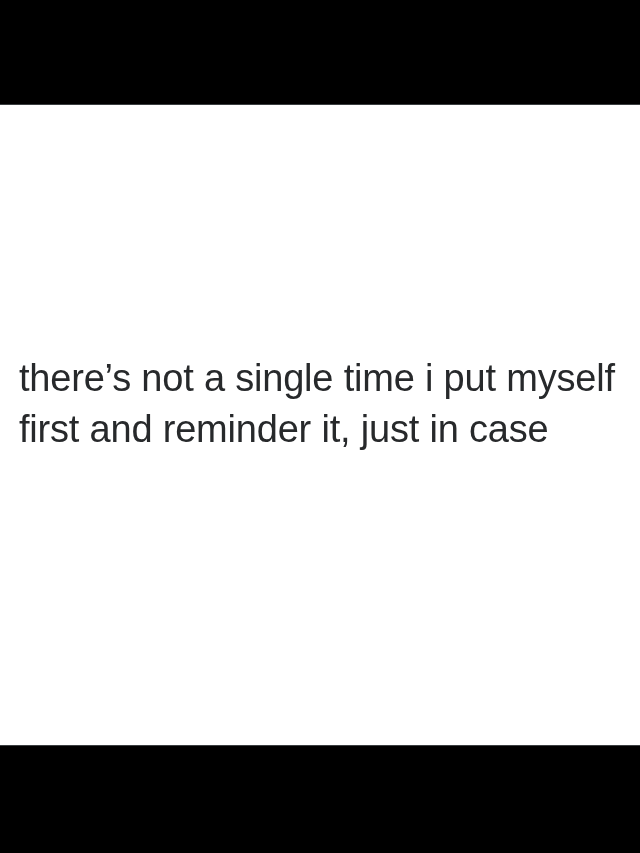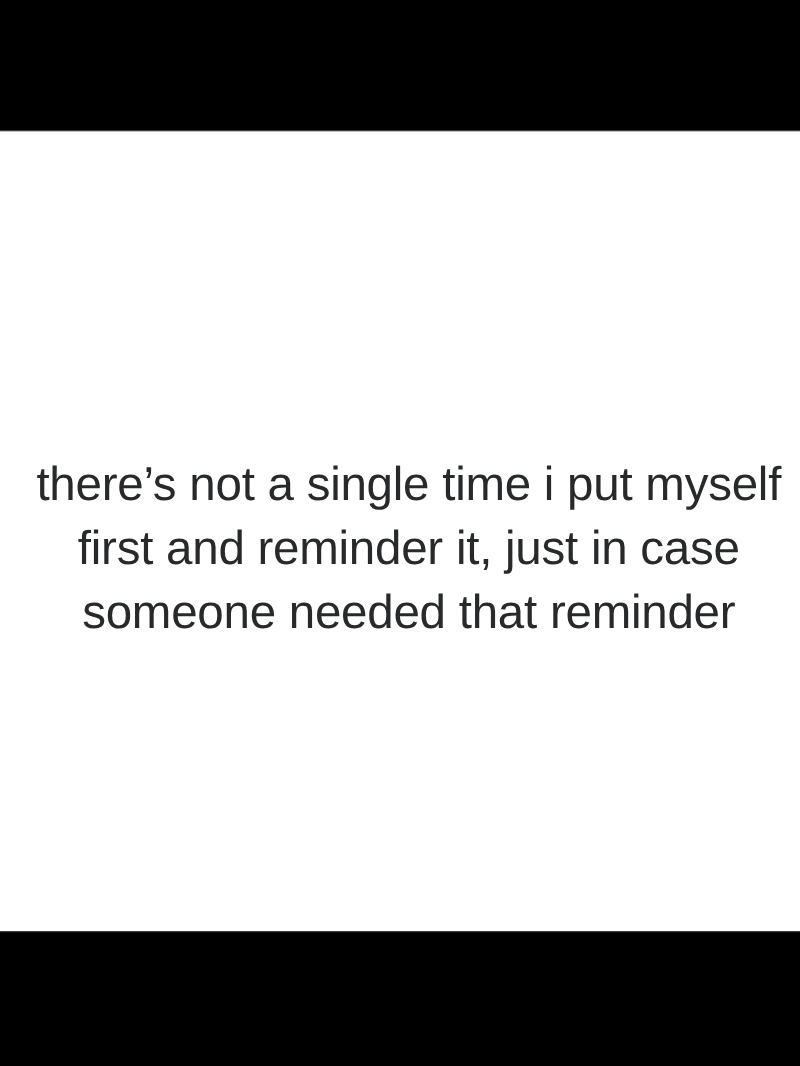--- a/index.html
+++ b/index.html
@@ -52,23 +52,22 @@
     left: 0;
     top: 105px;
     width: 640px;
     height: 640px;
     background: #ffffff;
   }
 
   .quote-block {
     position: absolute;
     left: 19px;
-    top: 258px;
+    top: 248px;
     width: 616px;
-    text-align: center;
   }
 
   .quote-line {
     display: block;
     margin: 0;
     padding: 0;
     color: #27292b;
     font-size: 38px;
     line-height: 51px;
     font-weight: 400;
@@ -83,20 +82,19 @@
 
 <div class="screenshot">
 
   <div class="letterbox letterbox-top"></div>
   <div class="seam seam-top"></div>
 
   <div class="quote-card">
     <div class="quote-block">
       <span class="quote-line">there’s not a single time i put myself</span>
       <span class="quote-line">first and reminder it, just in case</span>
-      <span class="quote-line">someone needed that reminder</span>
     </div>
   </div>
 
   <div class="seam seam-bottom"></div>
   <div class="letterbox letterbox-bottom"></div>
 
 </div>
 
 </body></html>

